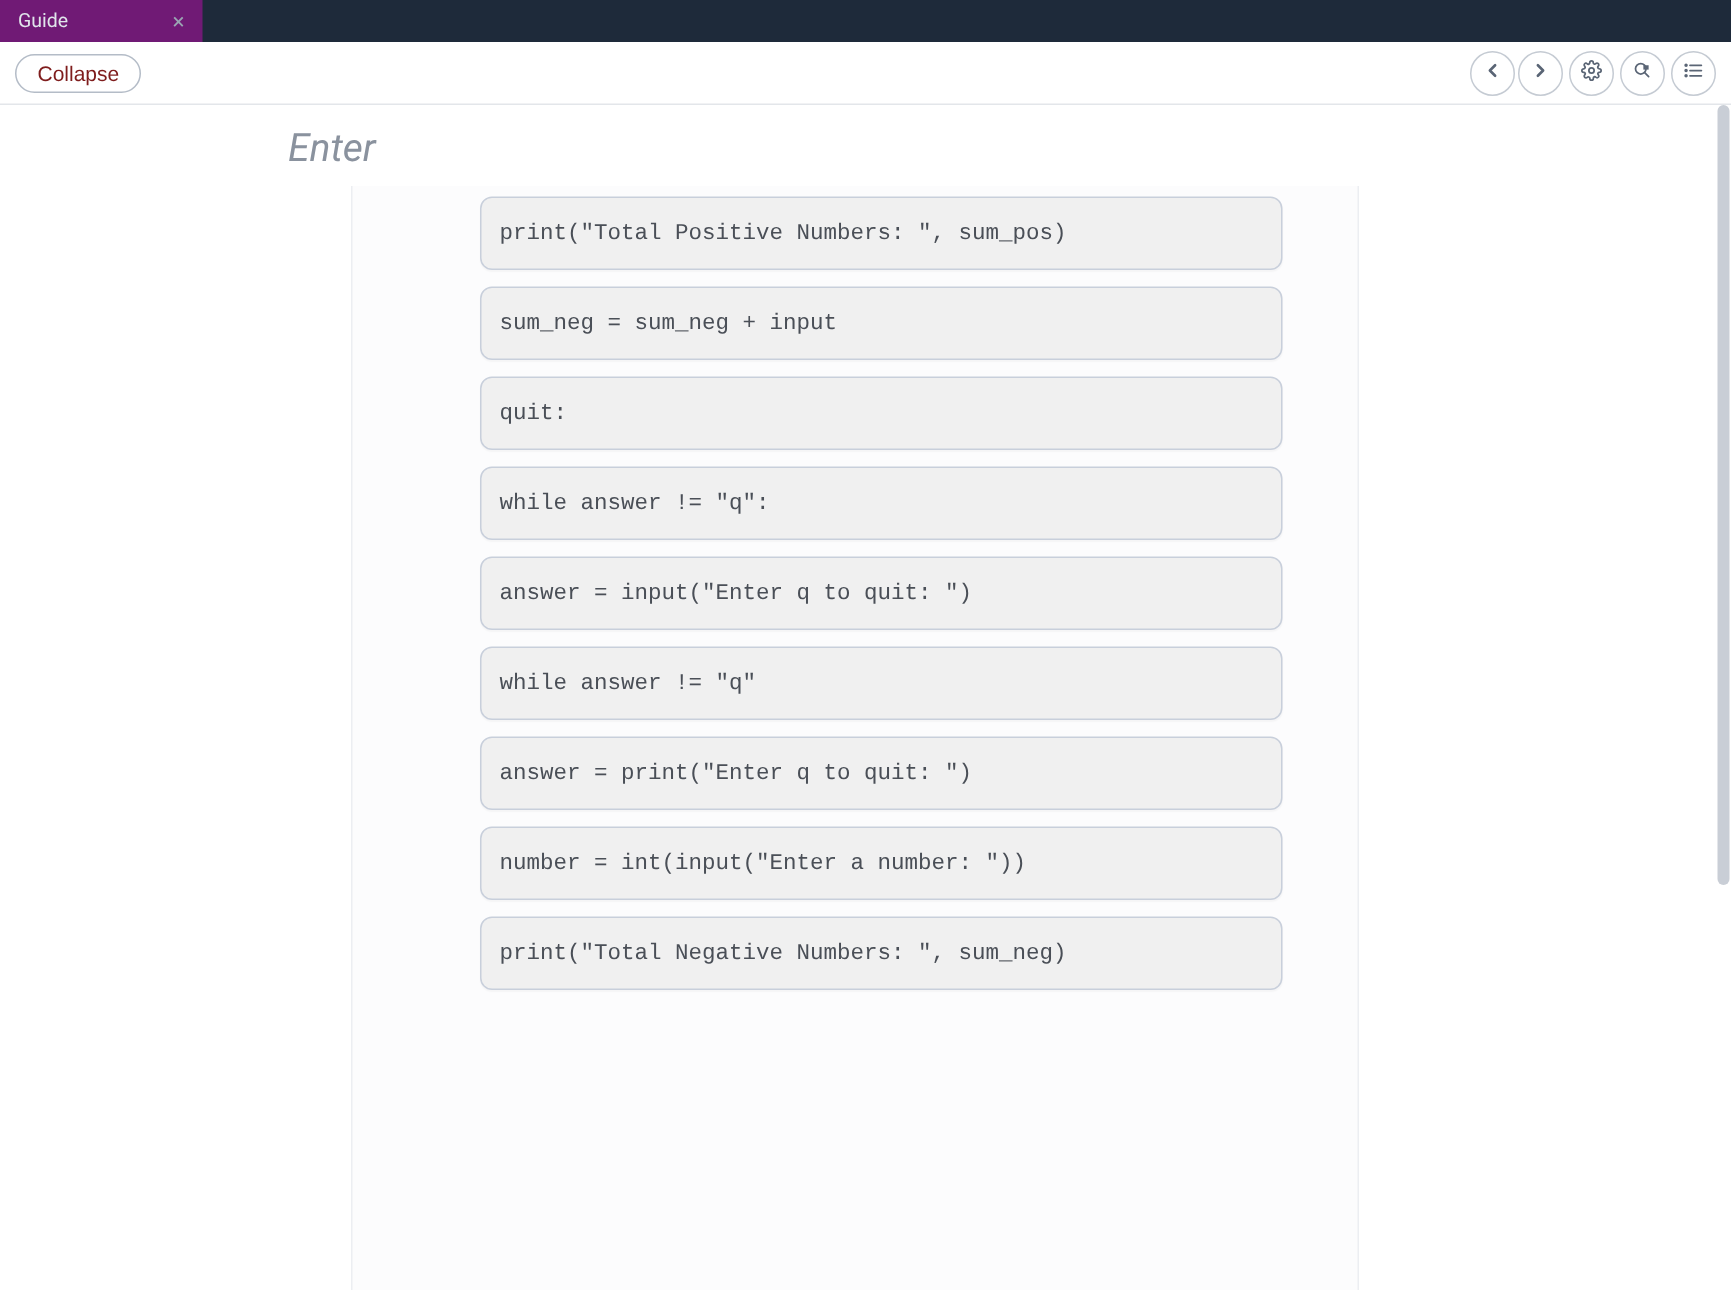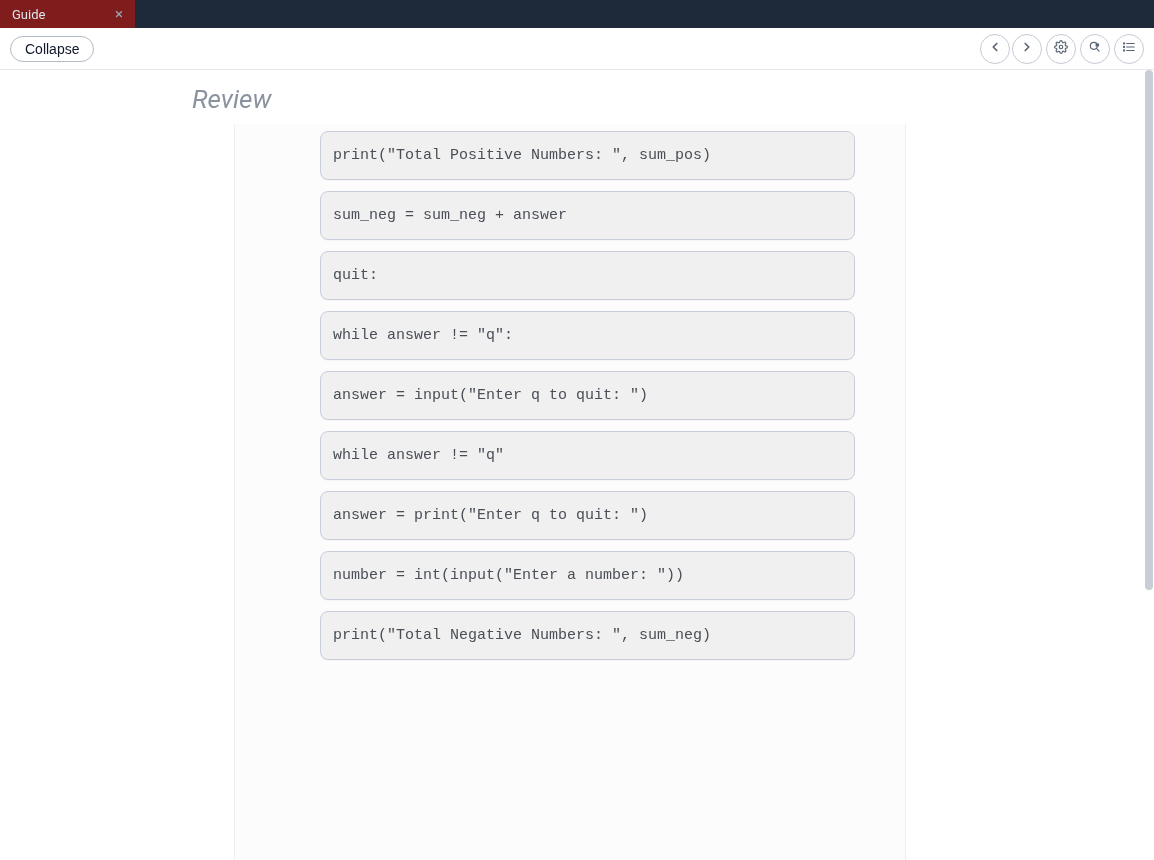--- a/index.html
+++ b/index.html
@@ -15,21 +15,21 @@
       overflow: hidden;
       position: relative;
     }
     .tab-bar {
       background: #1e2a3a;
       height: 28px;
       display: flex;
       align-items: stretch;
     }
     .tab {
-      background: #7f1d1d;
+      background: #701a75;
       color: #e0e5eb;
       display: flex;
       align-items: center;
       padding: 0 10px 0 12px;
       font-size: 13px;
       min-width: 135px;
       position: relative;
     }
     .tab-close {
       margin-left: auto;
@@ -43,21 +43,21 @@
       height: 42px;
       border-bottom: 1px solid #e3e6ea;
       display: flex;
       align-items: center;
       padding: 0 10px;
       background: #fff;
     }
     .collapse-btn {
       border: 1px solid #b4bcc7;
       background: #fff;
-      color: #0f172a;
+      color: #7f1d1d;
       font-size: 14px;
       padding: 4px 14px;
       border-radius: 16px;
       cursor: pointer;
     }
     .toolbar-right {
       margin-left: auto;
       display: flex;
       align-items: center;
       gap: 4px;
@@ -193,27 +193,27 @@
             <circle cx="3.5" cy="6" r="1" fill="currentColor"></circle>
             <circle cx="3.5" cy="12" r="1" fill="currentColor"></circle>
             <circle cx="3.5" cy="18" r="1" fill="currentColor"></circle>
           </svg>
       </span>
     </button>
   </div>
 </div>
 
 <div class="heading-area">
-  <h2 class="heading">Review</h2>
+  <h2 class="heading">Enter</h2>
 </div>
 
 <div class="content-outer">
   <div class="content-inner" id="blocks-container">
   <div class="code-block">print("Total Positive Numbers: ", sum_pos)</div>
-      <div class="code-block">sum_neg = sum_neg + answer</div>
+      <div class="code-block">sum_neg = sum_neg + input</div>
       <div class="code-block">quit:</div>
       <div class="code-block">while answer != "q":</div>
       <div class="code-block">answer = input("Enter q to quit: ")</div>
       <div class="code-block">while answer != "q"</div>
       <div class="code-block">answer = print("Enter q to quit: ")</div>
       <div class="code-block">number = int(input("Enter a number: "))</div>
       <div class="code-block">print("Total Negative Numbers: ", sum_neg)</div>
     </div>
 </div>
 

